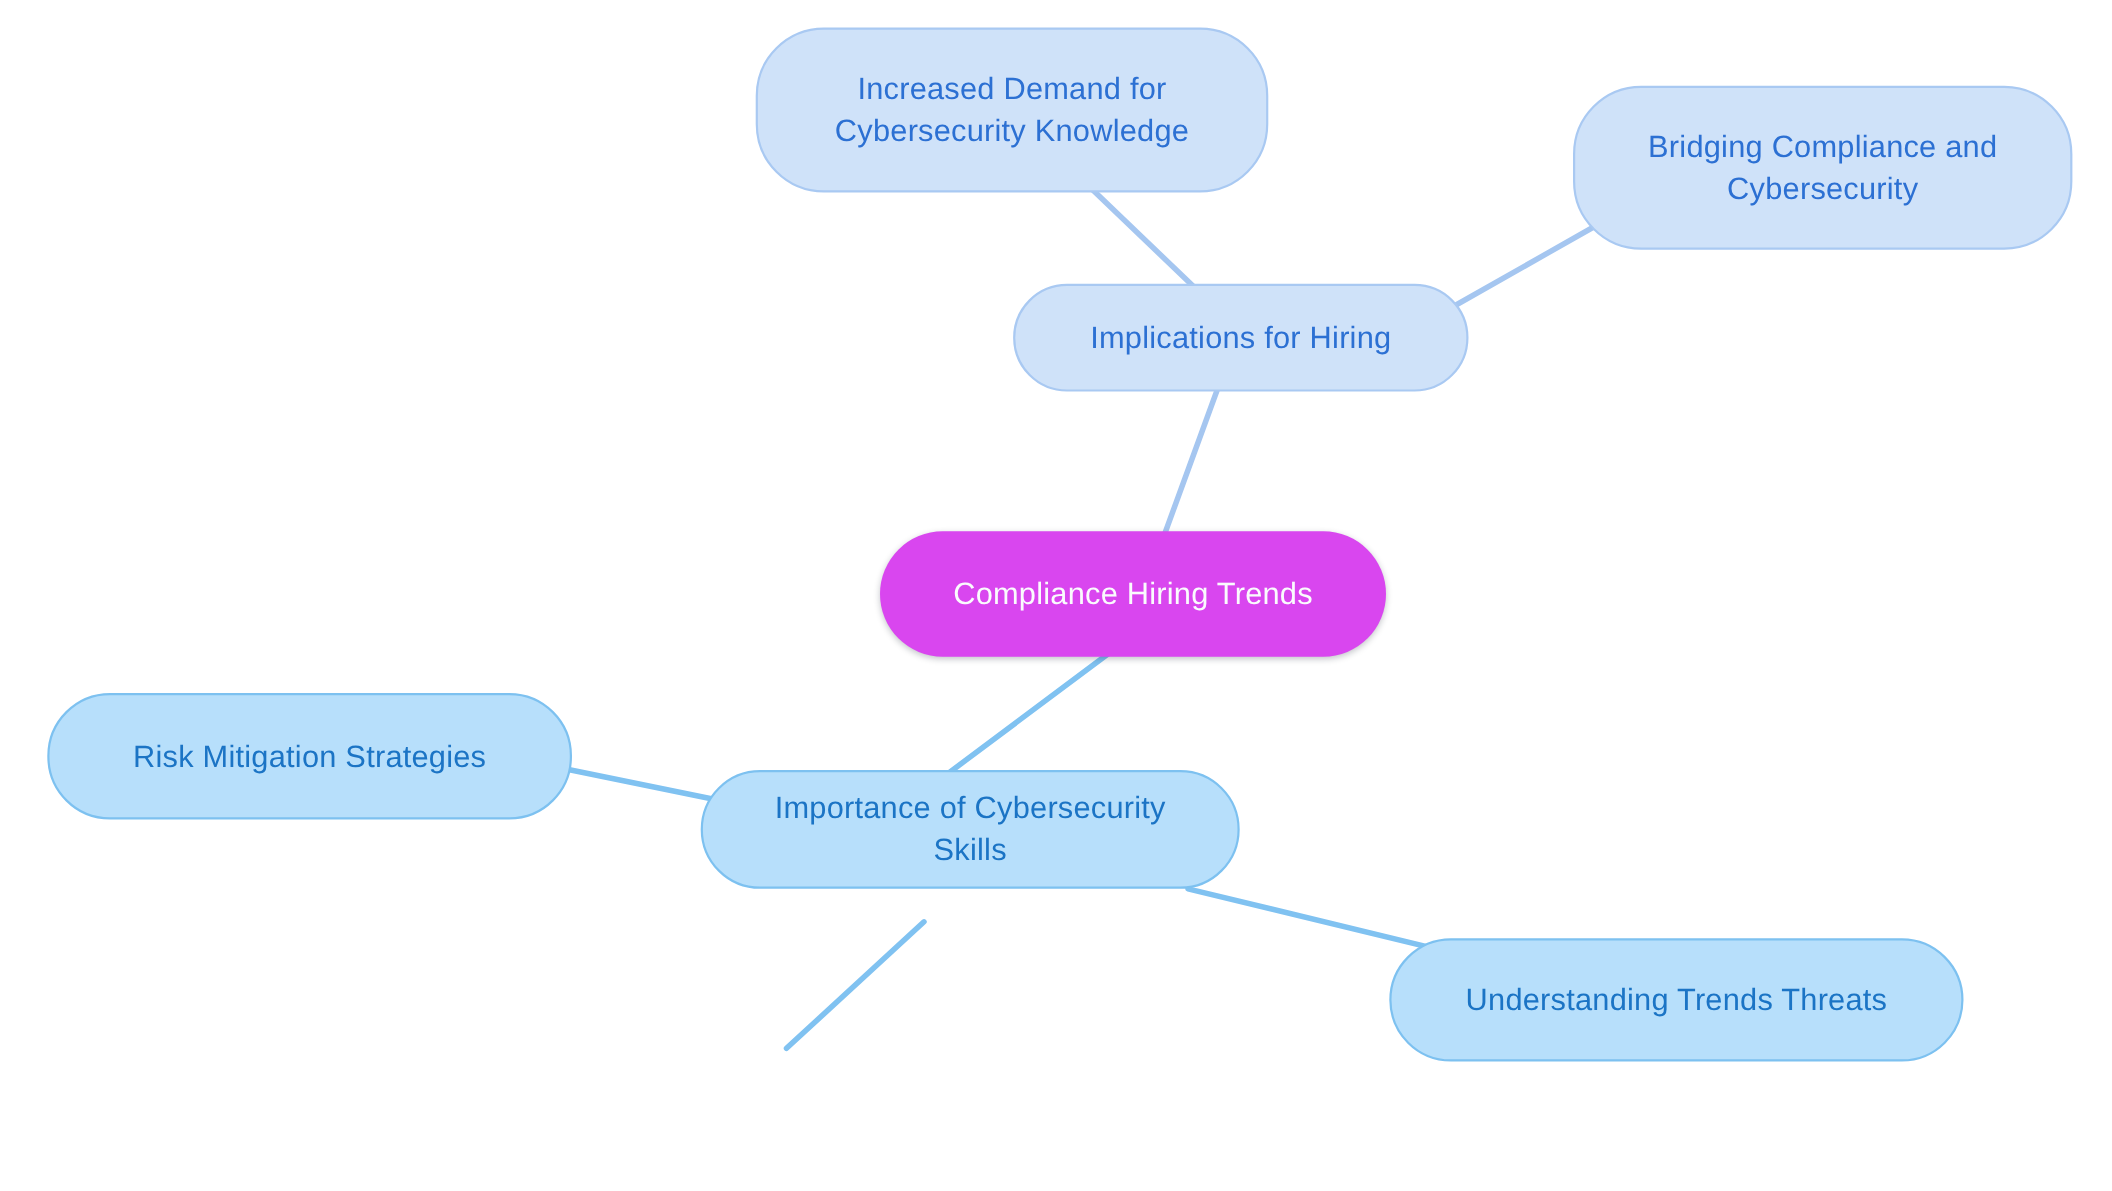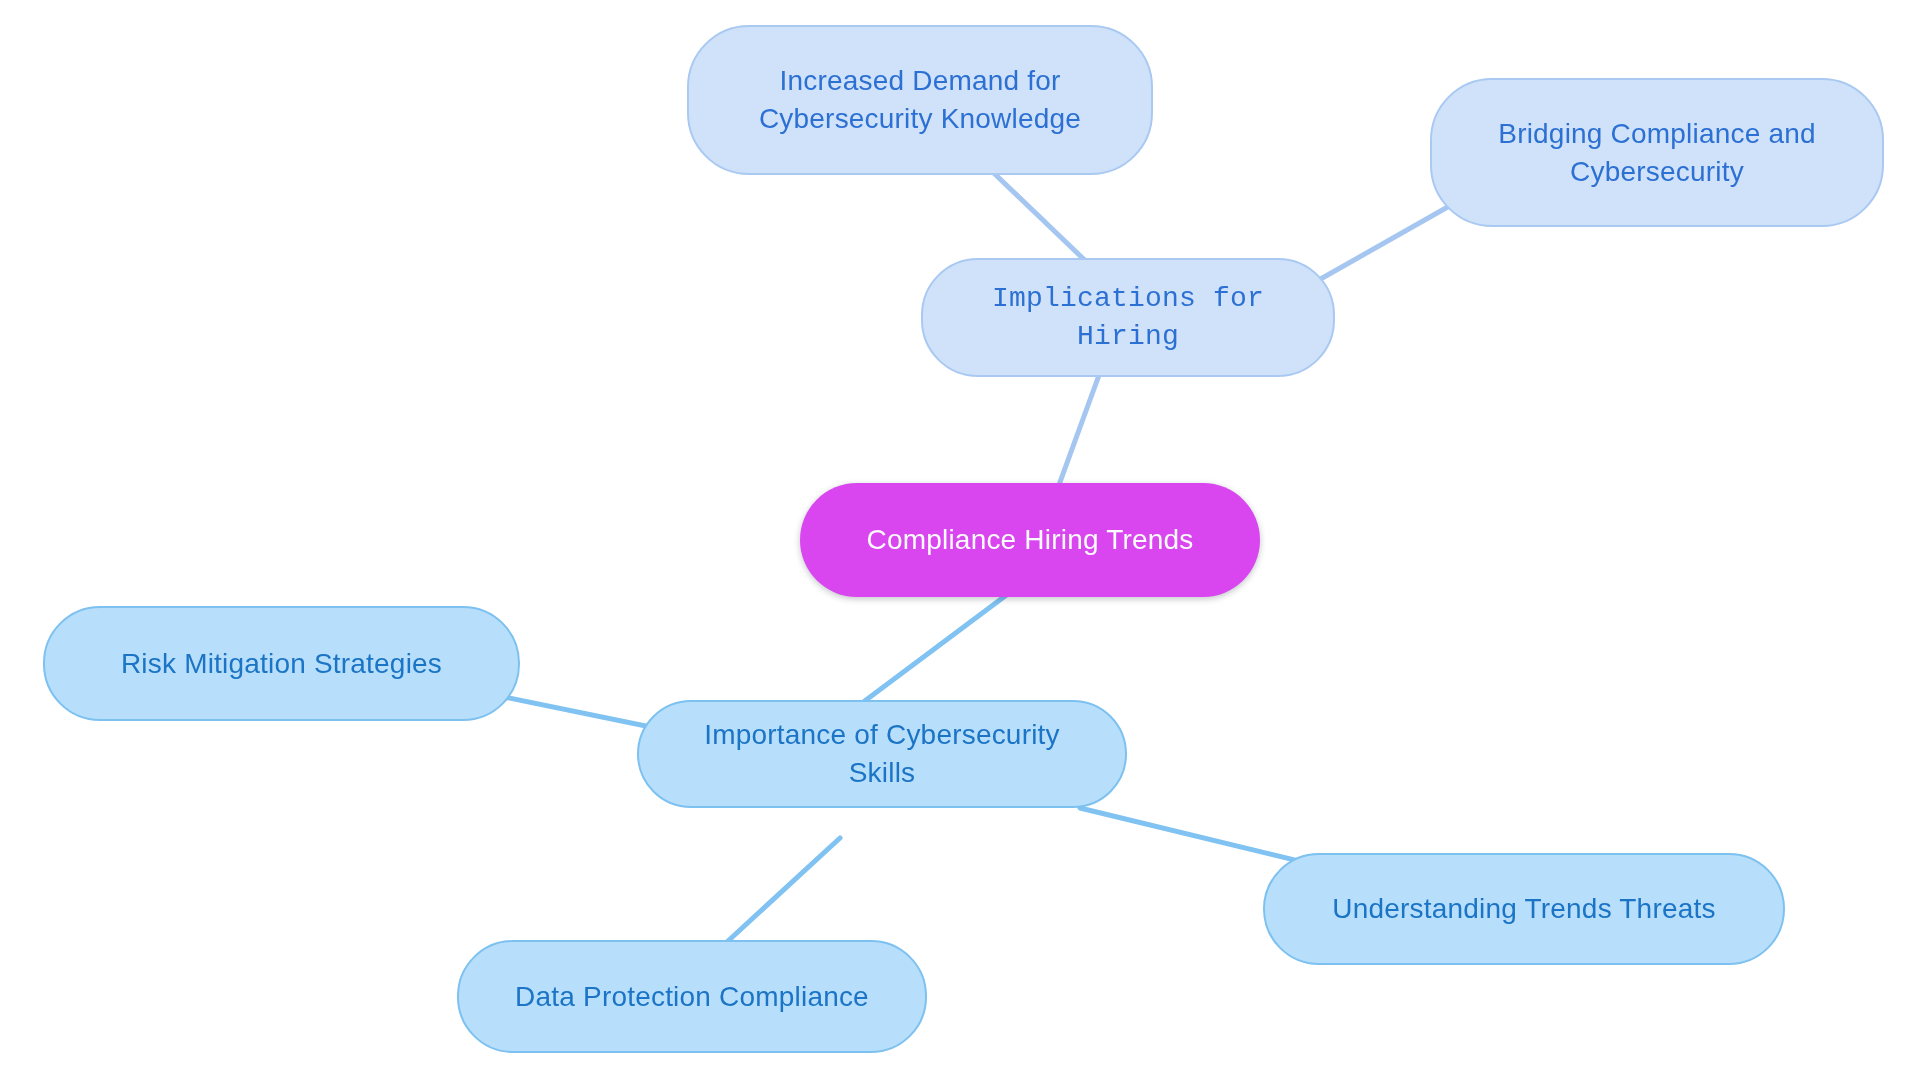--- a/index.html
+++ b/index.html
@@ -46,24 +46,24 @@
     border: 2px solid #a9c9f2;
     color: #2c70d3;
   }
   .node.branch-b {
     background: #b7dffb;
     border: 2px solid #7dc1f0;
     color: #1b74c5;
   }
   
   #n-root          { left: 800px;  top: 483px; width: 460px; height: 114px; }
-  #n-implications  { left: 921px;  top: 258px; width: 414px; height: 119px; border-radius: 57px; font-family: Liberation Mono, monospace; }
+  #n-implications  { left: 921px;  top: 258px; width: 414px; height: 98px; border-radius: 57px; }
   #n-increased     { left: 687px;  top: 25px;  width: 466px; height: 150px; border-radius: 62px; }
   #n-bridging      { left: 1430px; top: 78px;  width: 454px; height: 149px; border-radius: 62px; }
-  #n-risk          { left: 43px;   top: 606px; width: 477px; height: 115px; border-radius: 57px; }
+  #n-risk          { left: 43px;   top: 630px; width: 477px; height: 115px; border-radius: 57px; }
   #n-importance    { left: 637px;  top: 700px; width: 490px; height: 108px; border-radius: 64px; }
   #n-understanding { left: 1263px; top: 853px; width: 522px; height: 112px; border-radius: 56px; }
   #n-dataprot      { left: 457px;  top: 940px; width: 470px; height: 113px; border-radius: 56px; }
 </style>
 </head>
 <body>
 
 <div class="canvas">
 
   <svg class="connectors" width="1920" height="1083" viewBox="0 0 1920 1083">
@@ -85,15 +85,14 @@
   <div class="node branch-a" id="n-increased">Increased Demand for Cybersecurity Knowledge</div>
 
   <div class="node branch-a" id="n-bridging">Bridging Compliance and Cybersecurity</div>
 
   <div class="node branch-b" id="n-risk">Risk Mitigation Strategies</div>
 
   <div class="node branch-b" id="n-importance">Importance of Cybersecurity Skills</div>
 
   <div class="node branch-b" id="n-understanding">Understanding Trends Threats</div>
 
-  <div class="node branch-b" id="n-dataprot">Data Protection Compliance</div>
 
 </div>
 
 </body></html>

